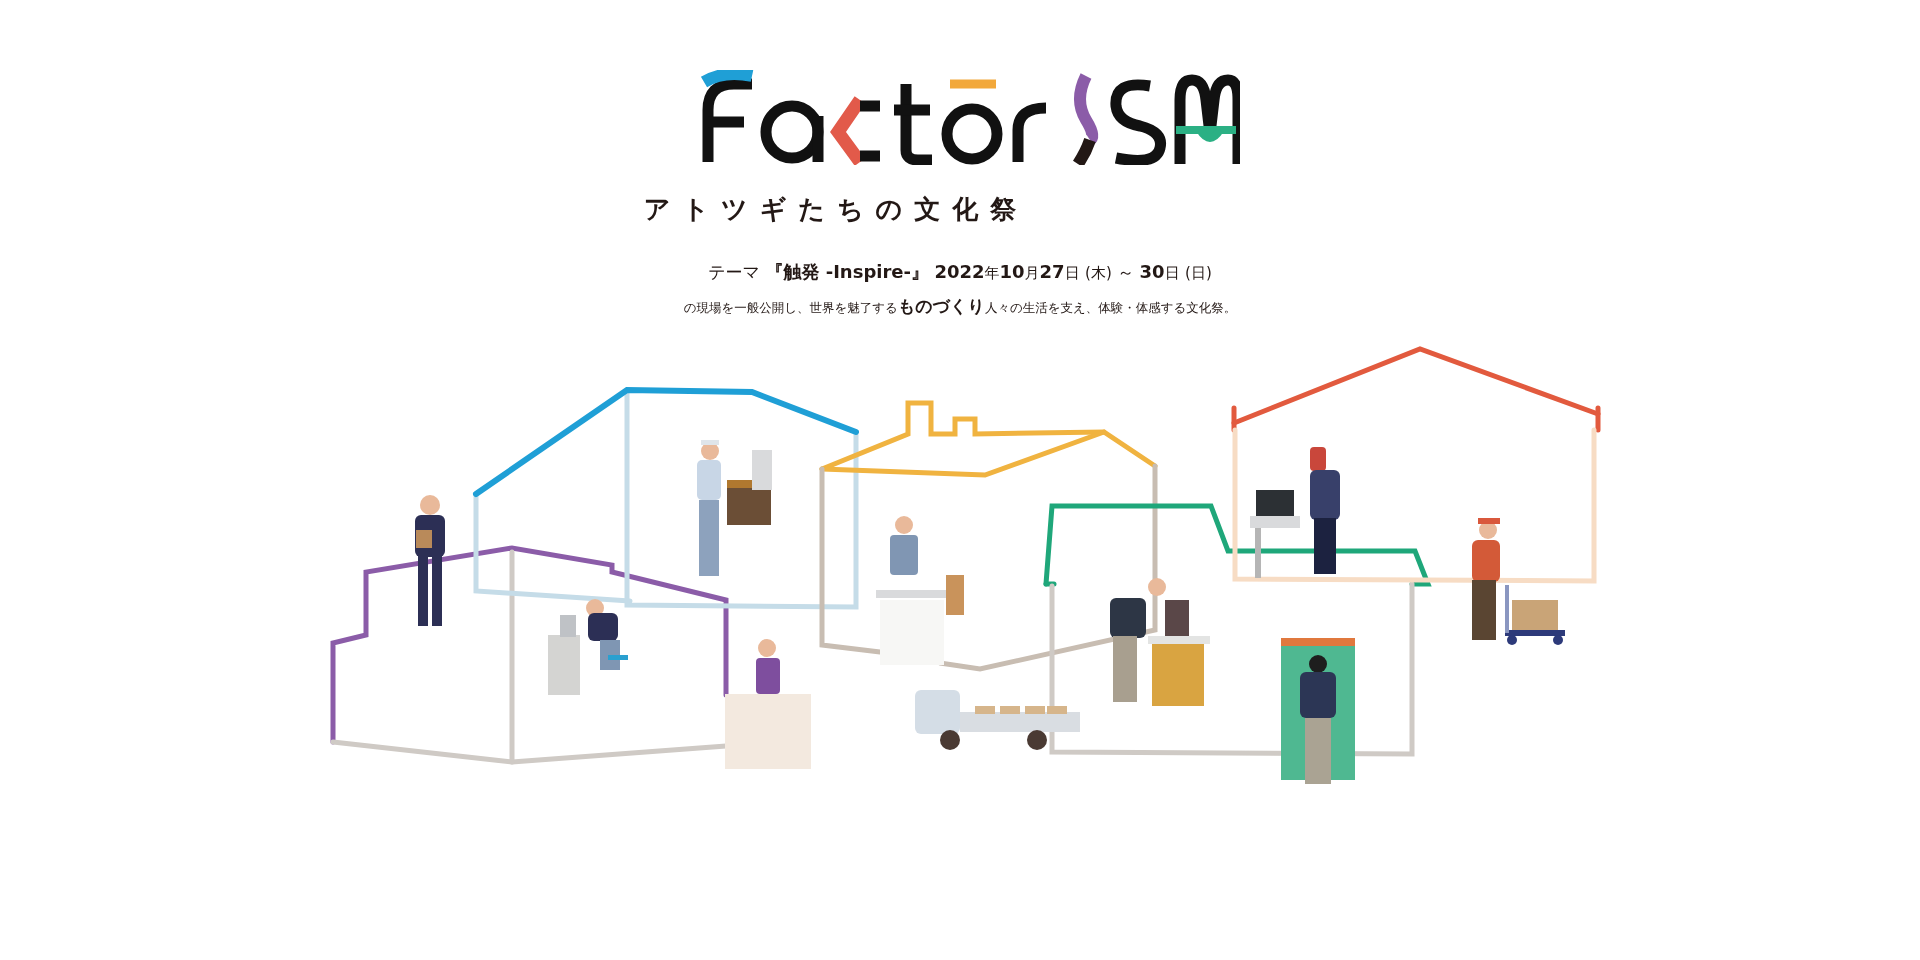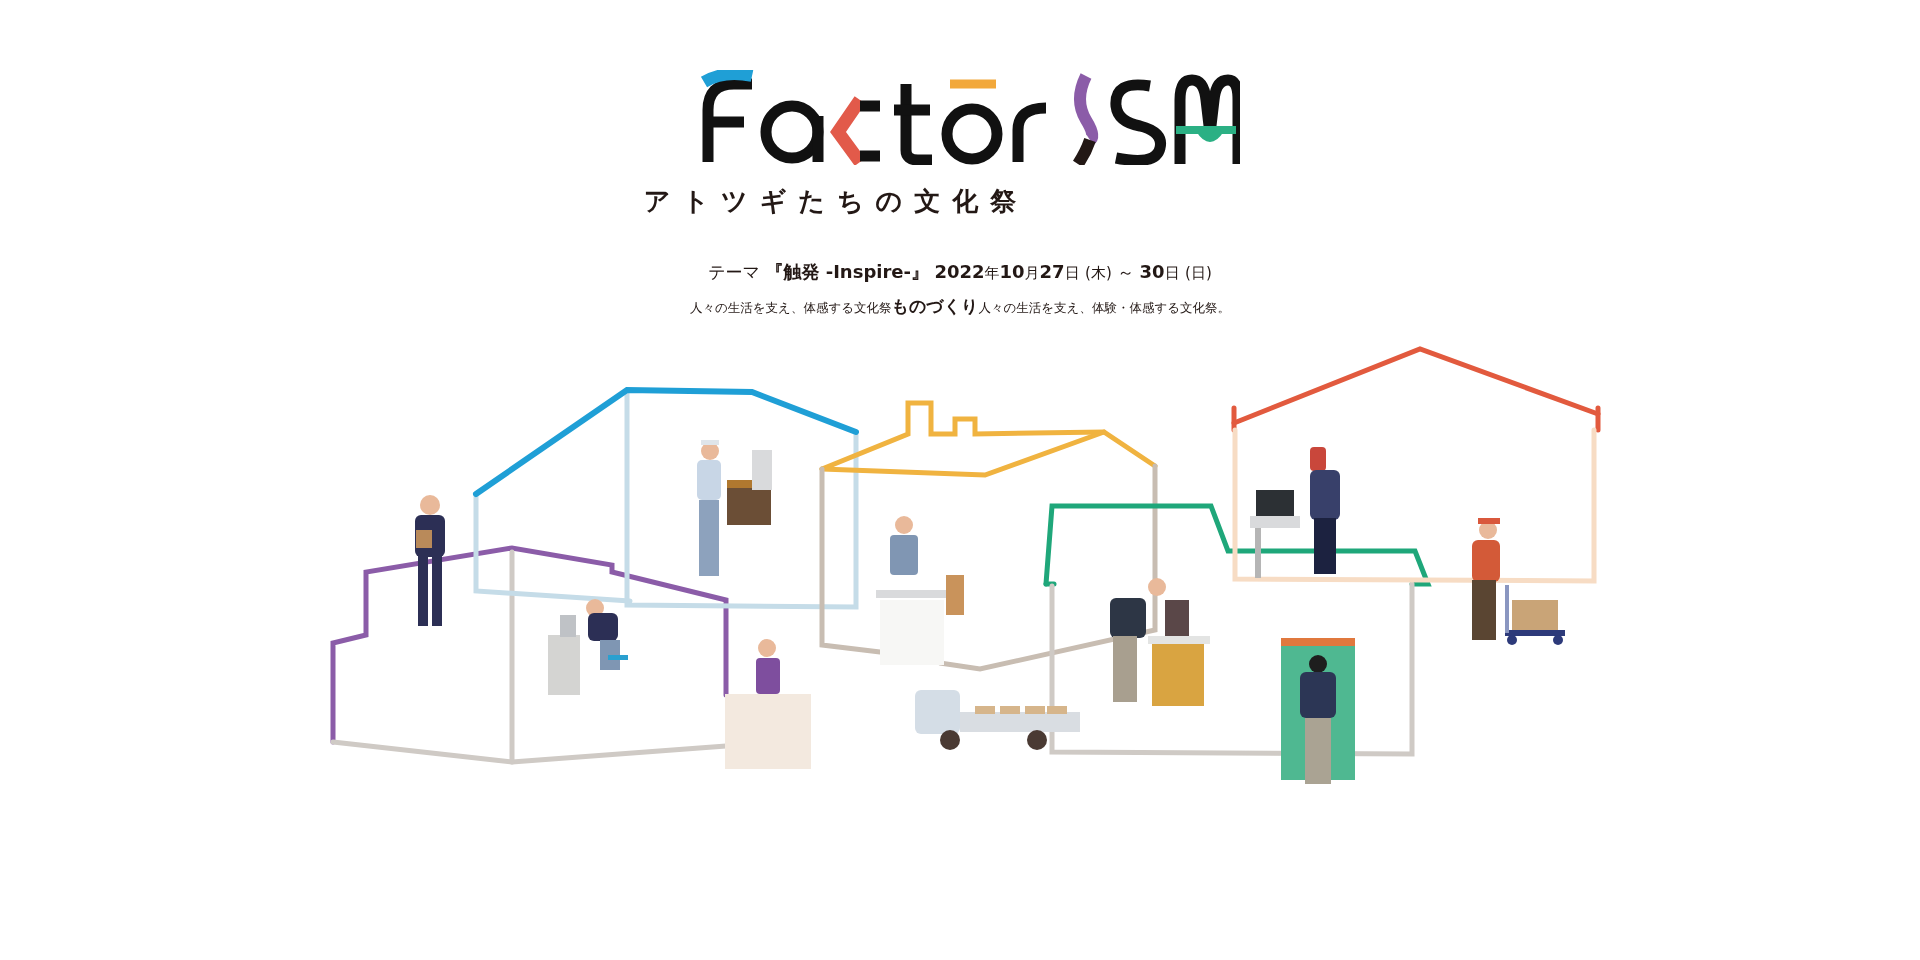--- a/index.html
+++ b/index.html
@@ -1,19 +1,19 @@
 <!DOCTYPE html>
 <html><head>
 <meta charset="utf-8">
 <style>
   html, body { margin:0; padding:0; background:#ffffff; }
   body { width:1920px; height:960px; position:relative; overflow:hidden; font-family:"DejaVu Sans", sans-serif; color:#231815; }
   .hero { position:absolute; left:0; top:0; width:1920px; height:960px; }
   .logo { position:absolute; left:700px; top:70px; width:540px; height:95px; }
-  .subtitle { position:absolute; left:0; width:1672px; top:184px; text-align:center; font-size:26px; font-weight:bold; letter-spacing:12px; color:#231815; }
+  .subtitle { position:absolute; left:0; width:1672px; top:192px; text-align:center; font-size:26px; font-weight:bold; letter-spacing:12px; color:#231815; }
   .theme { position:absolute; left:0; width:1920px; top:260px; text-align:center; font-size:17px; color:#231815; }
   .theme .b { font-weight:bold; font-size:18px; }
   .theme .sm { font-size:15px; }
   .desc { position:absolute; left:0; width:1920px; top:295px; text-align:center; font-size:12.5px; color:#231815; }
   .desc .big { font-size:17px; font-weight:bold; }
   .illustration { position:absolute; left:0; top:0; width:1920px; height:960px; }
 </style>
 </head>
 <body>
 
@@ -57,21 +57,21 @@
     <span>テーマ</span>
     <span class="b">『触発 -Inspire-』</span>
     <span class="b">2022</span><span class="sm">年</span><span class="b">10</span><span class="sm">月</span><span class="b">27</span><span class="sm">日</span>
     <span class="sm">(木)</span>
     <span>～</span>
     <span class="b">30</span><span class="sm">日</span>
     <span class="sm">(日)</span>
   </div>
 
   <div class="desc">
-    <span>人々の生活を支え、体感する文化祭</span><span class="big">ものづくり</span><span>人々の生活を支え、体験・体感する文化祭。</span>
+    <span>の現場を一般公開し、世界を魅了する</span><span class="big">ものづくり</span><span>人々の生活を支え、体験・体感する文化祭。</span>
   </div>
 
   <svg class="illustration" viewBox="0 0 1920 960" xmlns="http://www.w3.org/2000/svg">
     <g fill="none" stroke-linejoin="miter" stroke-linecap="round">
 
       <path d="M333 742 V643 L366 635 V572 L512 548 L612 565 V572 L726 600 V695" stroke="#8b5ca8" stroke-width="5"></path>
 
       <path d="M333 742 L512 762 L726 746" stroke="#cfcac5" stroke-width="5"></path>
       <path d="M512 552 V762" stroke="#cfcac5" stroke-width="5"></path>
 

